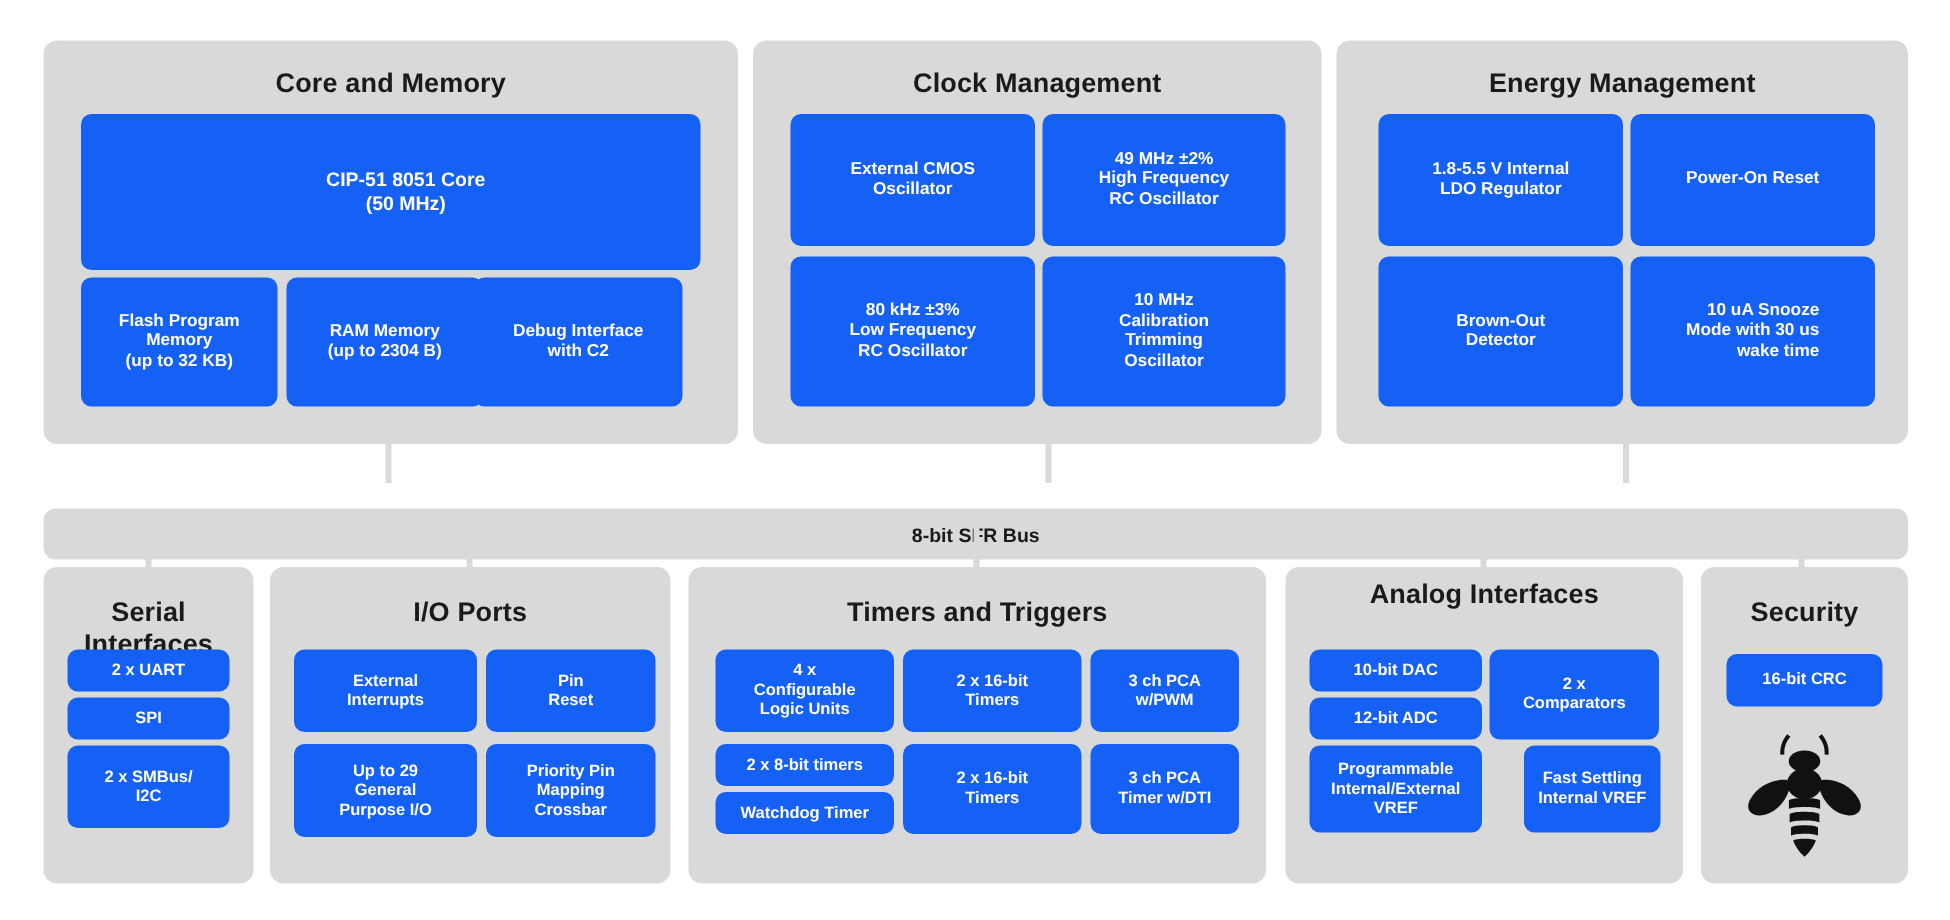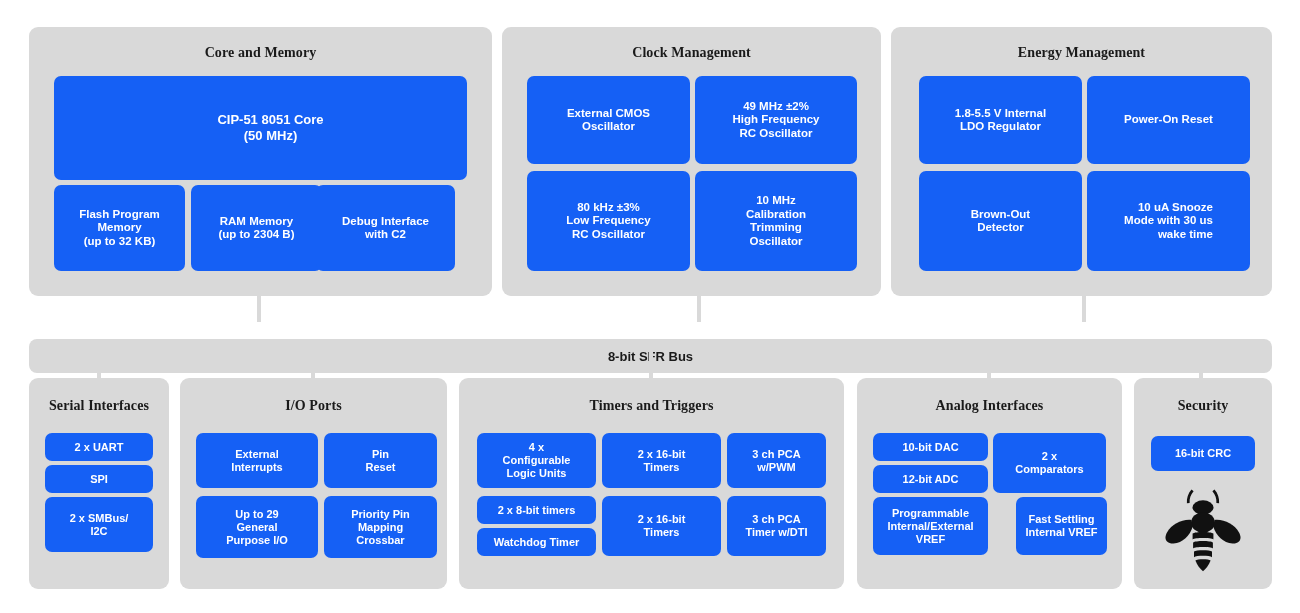--- a/index.html
+++ b/index.html
@@ -16,25 +16,24 @@
   .panel{
     position:absolute;
     background:#d9d9d9;
     border-radius:9px;
     box-sizing:border-box;
   }
   .panel-title{
     position:absolute;
     left:0;right:0;
     text-align:center;
-    font-size:14px;
+    font-size:18px;
     font-weight:bold;
     color:#1a1a1a;
     letter-spacing:.1px;
-    font-family:Liberation Serif, serif;
   }
 
   
   .blk{
     position:absolute;
     background:#1560f5;
     border-radius:7px;
     box-sizing:border-box;
     display:flex;
     align-items:center;
@@ -167,21 +166,21 @@
 w/PWM</div>
     <div class="blk sm" style="left:18px;top:118px;width:119px;height:28px;">2 x 8-bit timers</div>
     <div class="blk sm" style="left:18px;top:150px;width:119px;height:28px;">Watchdog Timer</div>
     <div class="blk sm" style="left:143px;top:118px;width:119px;height:60px;">2 x 16-bit
 Timers</div>
     <div class="blk sm" style="left:268px;top:118px;width:99px;height:60px;">3 ch PCA
 Timer w/DTI</div>
   </div>
 
   <div class="panel" style="left:857px;top:378px;width:265px;height:211px;">
-    <div class="panel-title" style="top:20px;">Analog Interfaces</div>
+    <div class="panel-title" style="top:8px;">Analog Interfaces</div>
     <div class="blk sm" style="left:16px;top:55px;width:115px;height:28px;">10-bit DAC</div>
     <div class="blk sm" style="left:16px;top:87px;width:115px;height:28px;">12-bit ADC</div>
     <div class="blk sm" style="left:136px;top:55px;width:113px;height:60px;">2 x
 Comparators</div>
     <div class="blk sm" style="left:16px;top:119px;width:115px;height:58px;">Programmable
 Internal/External
 VREF</div>
     <div class="blk sm" style="left:136px;top:119px;width:91px;height:58px;margin-left:23px;">Fast Settling
 Internal VREF</div>
   </div>

